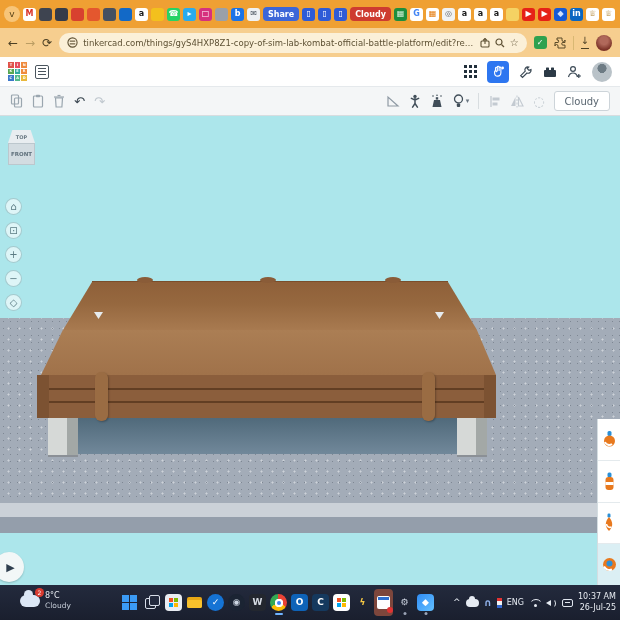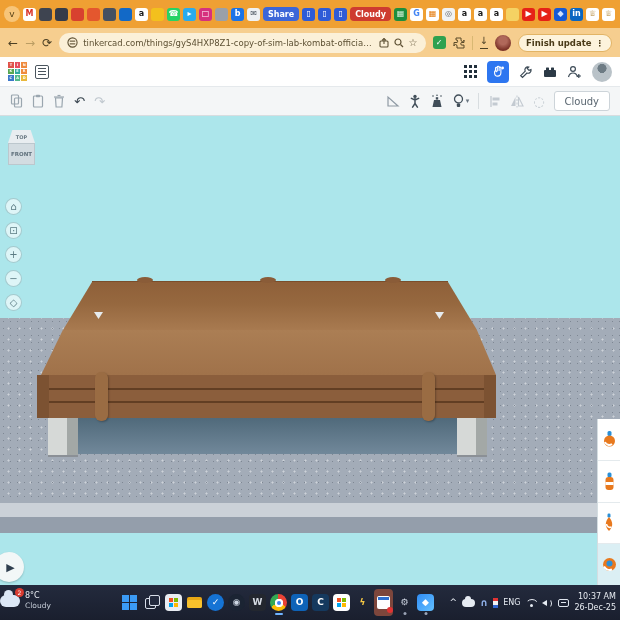--- a/index.html
+++ b/index.html
@@ -74,21 +74,21 @@
   #cube .cfront{height:22px;background:#D3DCE1;border:1px solid #BCC7CD;display:flex;align-items:center;justify-content:center;font-size:5.5px;font-weight:bold;color:#5F707B;}
   .vnav{left:5px;width:17px;height:17px;border-radius:50%;background:rgba(255,255,255,0.6);border:1px solid rgba(110,160,165,0.5);color:#5C7C84;font-size:10px;display:flex;align-items:center;justify-content:center;}
   #playbtn{left:-6px;top:436px;width:30px;height:30px;border-radius:50%;background:#F2F7F7;box-shadow:0 1px 2px rgba(0,0,0,0.2);display:flex;align-items:center;justify-content:center;font-size:11px;color:#2E3E4E;padding-left:3px;}
   
   #simstrip{right:0;top:303px;width:23px;height:166px;background:#fff;border-left:1px solid #D4DDE1;display:flex;flex-direction:column;}
   .scell{flex:1;display:flex;align-items:center;justify-content:center;border-bottom:1px solid #E4EAED;}
   .scell:last-child{background:#DBEFF4;border-bottom:none;}
 
   
   #taskbar{left:0;top:585px;width:620px;height:35px;background:linear-gradient(180deg,#232A3D,#1A1F2E);}
-  #weather{left:0;top:6px;display:flex;gap:5px;align-items:center;}
+  #weather{left:20px;top:6px;display:flex;gap:5px;align-items:center;}
   .wcloud{position:relative;width:20px;height:12px;background:#DCE7F5;border-radius:7px;}
   .wcloud::before{content:"";position:absolute;left:4px;top:-5px;width:9px;height:9px;border-radius:50%;background:#DCE7F5;}
   .wbadge{position:absolute;right:-4px;top:-7px;width:9px;height:9px;border-radius:50%;background:#D93B30;color:#fff;font-size:6px;display:flex;align-items:center;justify-content:center;}
   #weather .wtxt{display:flex;flex-direction:column;line-height:1.25;}
   #weather .wtemp{font-size:8px;color:#E8ECF2;}
   #weather .wcond{font-size:7.5px;color:#C6CDD8;}
   #tbcenter{left:122px;top:0;height:35px;display:flex;align-items:center;gap:4px;}
   .winlogo{width:15px;height:15px;display:grid;grid-template:1fr 1fr/1fr 1fr;gap:1.5px;}
   .winlogo i{background:#3B9BF5;}
   #searchpill{width:95px;height:22px;border-radius:11px;background:#2B3245;border:1px solid #545D73;display:flex;align-items:center;gap:4px;padding:0 3px 0 7px;}
@@ -220,24 +220,20 @@
     </span>
     <span class="extcheck">✓</span>
     <span>
         <svg width="12" height="12" viewBox="0 0 12 12">
           <path d="M4 1h4v2a1.3 1.3 0 103 0v2.5H9a1.3 1.3 0 100 2.6h2V11H4V9a1.3 1.3 0 10-3 0V5.5h2A1.3 1.3 0 103 3V1z" fill="none" stroke="#5A4A28" stroke-width="1"></path>
         </svg>
       </span>
     <span class="vdiv"></span>
     <span class="dl">↓</span>
     <span class="avatar"></span>
-    <span id="updatebtn">
-      <span>Finish update</span>
-      <span>⋮</span>
-    </span>
   </div>
 
   <div id="tchead" class="abs">
     <span class="tclogo">
 
     <span class="tile" style="background: rgb(224, 82, 74);">T</span>
         <span class="tile" style="background: rgb(229, 78, 95);">I</span>
         <span class="tile" style="background: rgb(239, 139, 62);">N</span>
         <span class="tile" style="background: rgb(87, 166, 81);">K</span>
         <span class="tile" style="background: rgb(47, 167, 160);">E</span>
@@ -536,18 +532,18 @@
       <span class="trg">^</span>
       <span class="cloudS"></span>
       <span class="trg" style="color:#8FB0E8;font-weight:bold;font-size:10px;">∩</span>
       <span class="tricolor"></span>
       <span class="trg" style="font-size:8px;">ENG</span>
       <span class="wifi"></span>
       <span class="vol"></span>
       <span class="pen"></span>
       <span id="clock">
         <div>10:37 AM</div>
-        <div>26-Dec-25</div>
+        <div>26-Jul-25</div>
       </span>
     </div>
   </div>
 
 </div>
 
 </body></html>

